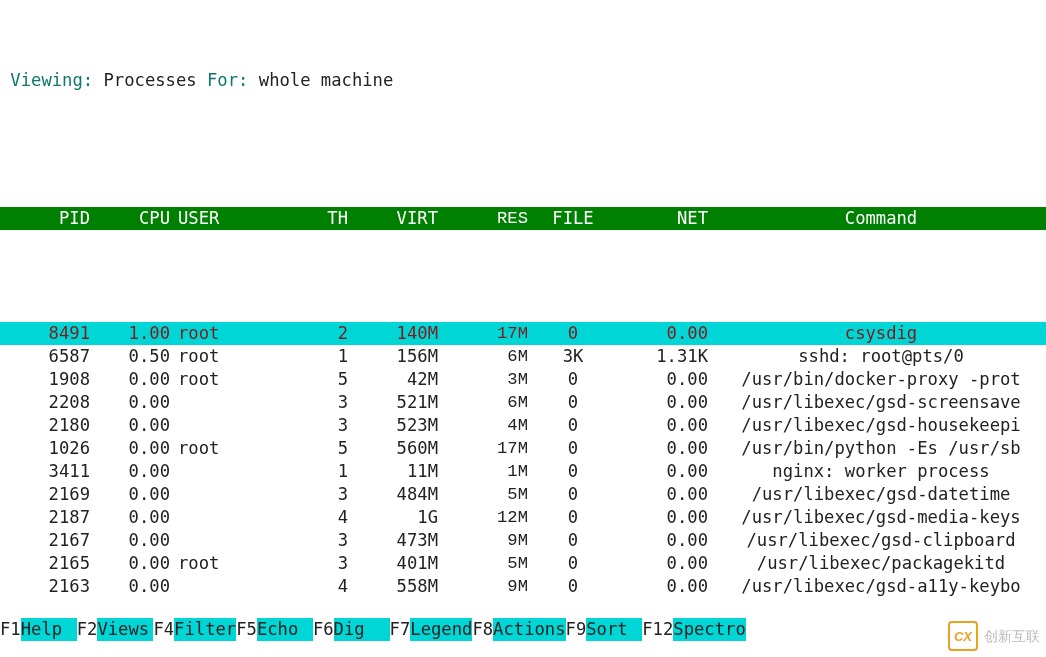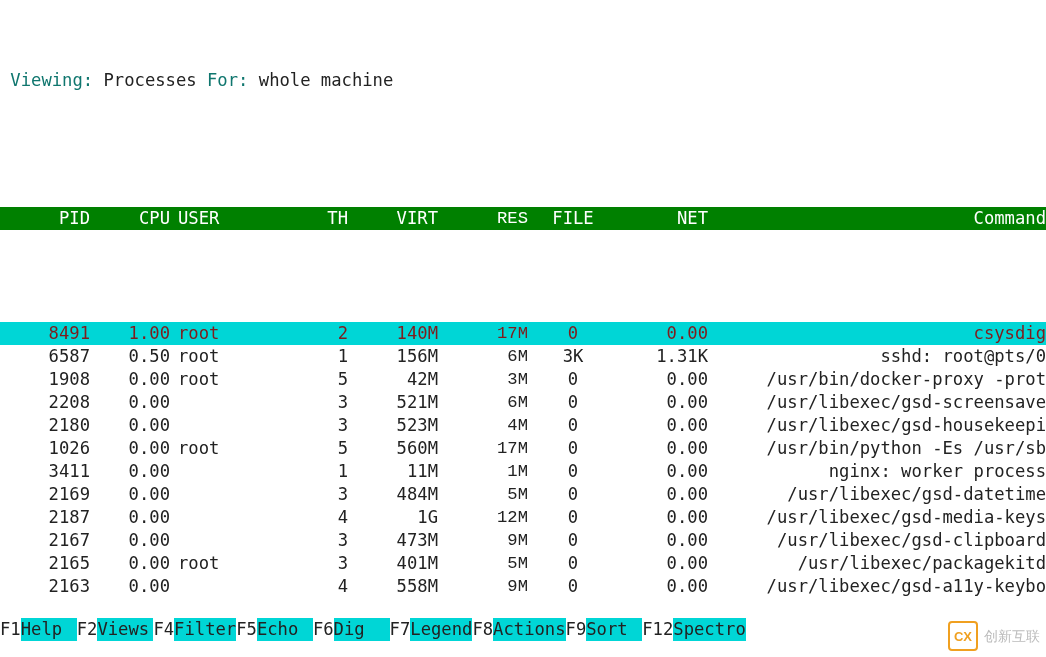--- a/index.html
+++ b/index.html
@@ -38,21 +38,21 @@
     vertical-align: top;
   }
   .c-pid  { width:  90px; text-align: right;  padding-right: 0px; }
   .c-cpu  { width:  80px; text-align: right;  padding-right: 0px; }
   .c-user { width:  90px; text-align: left;   padding-left: 8px; }
   .c-th   { width:  80px; text-align: right;  padding-right: 0px; }
   .c-virt { width:  90px; text-align: right;  padding-right: 0px; }
   .c-res  { width:  90px; text-align: right;  padding-right: 0px; font-family: Liberation Mono, monospace; }
   .c-file { width:  90px; text-align: center;  padding-right: 0px; }
   .c-net  { width:  90px; text-align: right;  padding-right: 0px; }
-  .c-cmd  { width: 330px; text-align: right;   padding-left: 8px; white-space: nowrap; }
+  .c-cmd  { width: 330px; text-align: center;   padding-left: 8px; white-space: nowrap; }
 
   .fbar {
     position: absolute;
     left: 0;
     bottom: 16px;
     height: 23px;
     width: 100%;
   }
   .fkey {
     display: inline-block;
@@ -73,21 +73,21 @@
     font-size: 14px;
     color: #bbb;
     font-family: sans-serif;
     display:flex;
     align-items:center;
     gap:6px;
   }
   .watermark .logo {
     width:26px;height:26px;border:2px solid #f0a020;border-radius:4px;
     display:flex;align-items:center;justify-content:center;
-    font-size:13px;color:#f0a020;font-weight:bold;
+    font-size:13px;color:#f0a020;font-weight:bold;font-style:italic;
   }
 </style>
 </head>
 <body>
 
 <div class="screen">
   
   <div class="row"> <span class="cyan">Viewing:</span> <span class="plain">Processes</span> <span class="cyan">For:</span> <span class="plain">whole machine</span></div>
   
 

